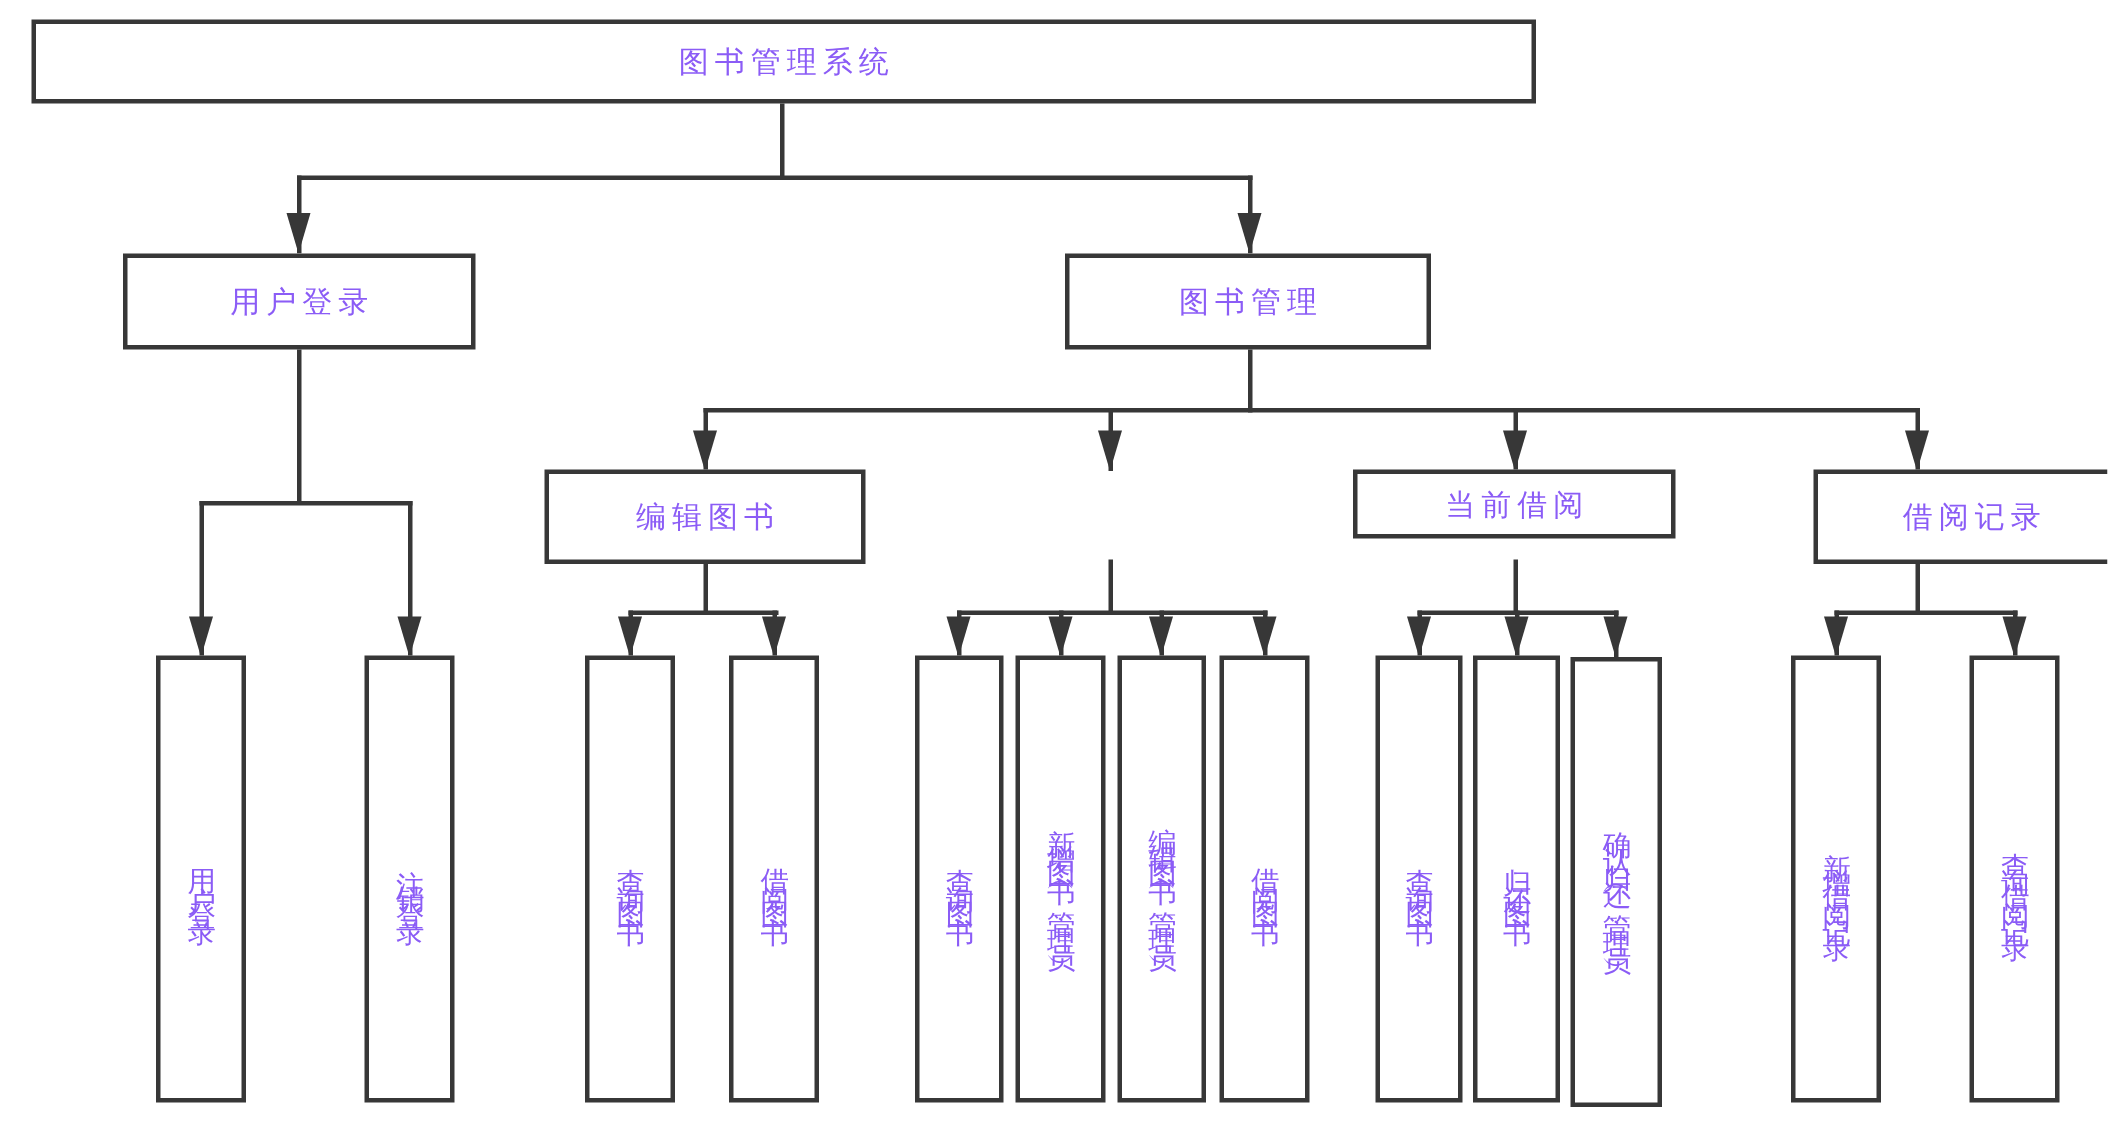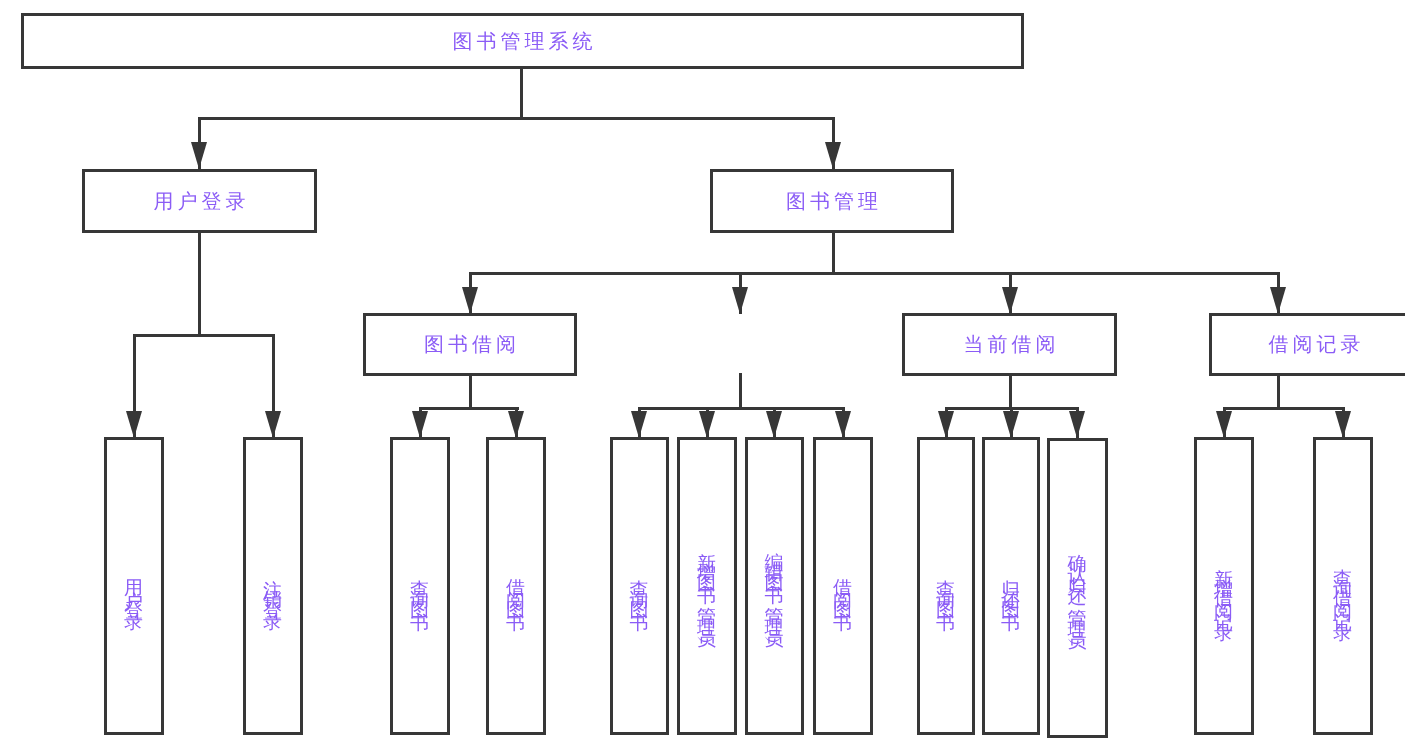--- a/index.html
+++ b/index.html
@@ -131,23 +131,23 @@
   </div>
 
   <div class="node hbox" style="left:82px; top:169px; width:235px; height:64px;">
     <span class="lbl">用户登录</span>
   </div>
   <div class="node hbox" style="left:674px; top:169px; width:244px; height:64px;margin-left:36px;">
     <span class="lbl">图书管理</span>
   </div>
 
   <div class="node hbox" style="left:363px; top:313px; width:214px; height:63px;">
-    <span class="lbl">图书借阅</span>
+    <span class="lbl">编辑图书</span>
   </div>
-  <div class="node hbox" style="left:902px; top:313px; width:215px; height:63px;">
+  <div class="node hbox" style="left:902px; top:313px; width:215px; height:46px;">
     <span class="lbl">当前借阅</span>
   </div>
   <div class="node hbox" style="left:1209px; top:313px; width:211px; height:63px;">
     <span class="lbl">借阅记录</span>
   </div>
 
   <div class="node vbox" style="left:104px; top:437px; width:60px; height:298px;">
     <span class="lbl">用户登录</span>
   </div>
   <div class="node vbox" style="left:243px; top:437px; width:60px; height:298px;">

